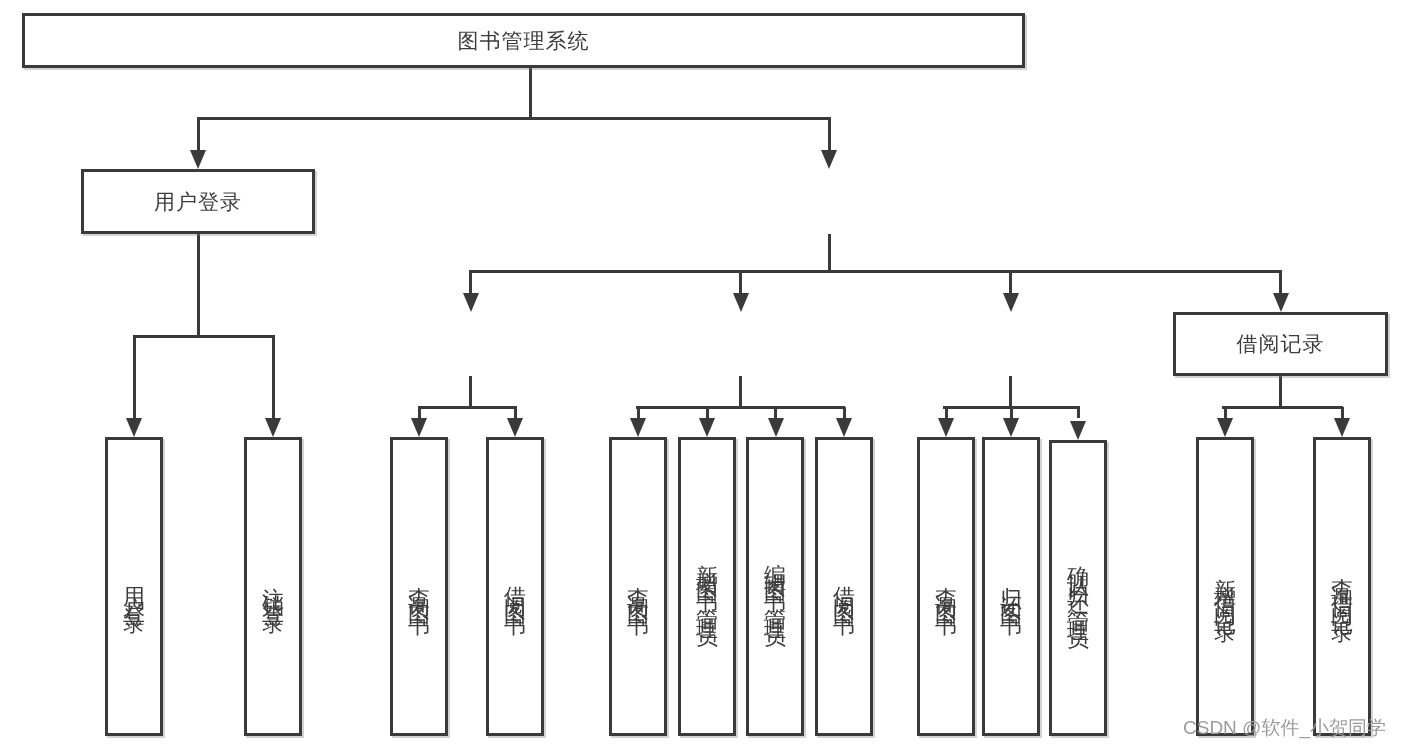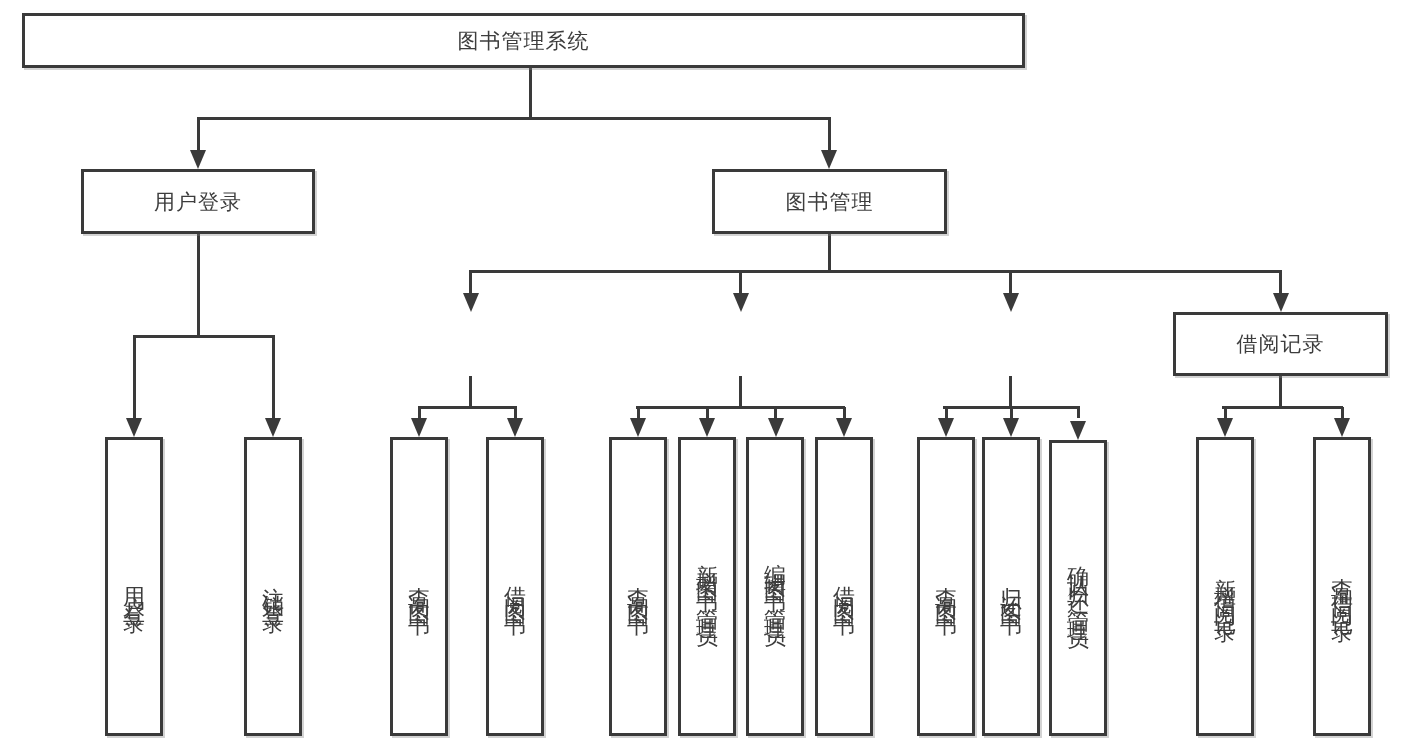--- a/index.html
+++ b/index.html
@@ -94,23 +94,20 @@
   <div class="vline" style="left:1340.5px;top:407px;height:11px"></div>
   <div class="ahead" style="left:1334px;top:418px"></div>
 
   <div class="node h" style="left:22px;top:13px;width:1003px;height:55px">
     <span>图书管理系统</span>
   </div>
 
   <div class="node h" style="left:81px;top:169px;width:234px;height:65px">
     <span>用户登录</span>
   </div>
-  <div class="node h" style="left:712px;top:169px;width:235px;height:65px">
-    <span>图书管理</span>
-  </div>
 
   <div class="node h" style="left:1173px;top:312px;width:215px;height:64px">
     <span>借阅记录</span>
   </div>
 
   <div class="node v" style="left:105px;top:437px;width:58px;height:299px">
     <span>用户登录</span>
   </div>
   <div class="node v" style="left:244px;top:437px;width:58px;height:299px">
     <span>注销登录</span>
@@ -146,14 +143,15 @@
     <span>确认归还（管理员）</span>
   </div>
 
   <div class="node v" style="left:1196px;top:437px;width:58px;height:299px">
     <span>新增借阅记录</span>
   </div>
   <div class="node v" style="left:1313px;top:437px;width:58px;height:299px">
     <span>查询借阅记录</span>
   </div>
 
+  <div class="watermark">CSDN @软件_小贺同学</div>
 
 </div>
 
 </body></html>

